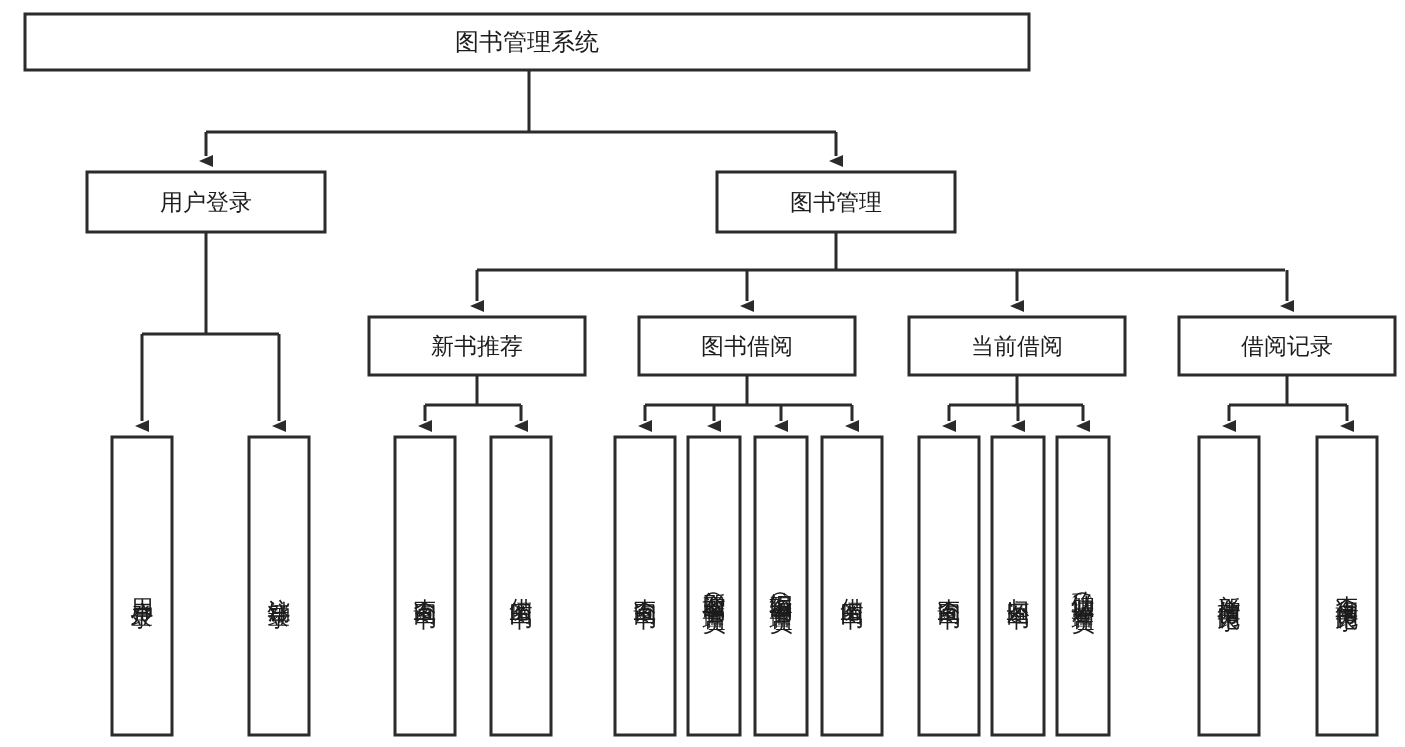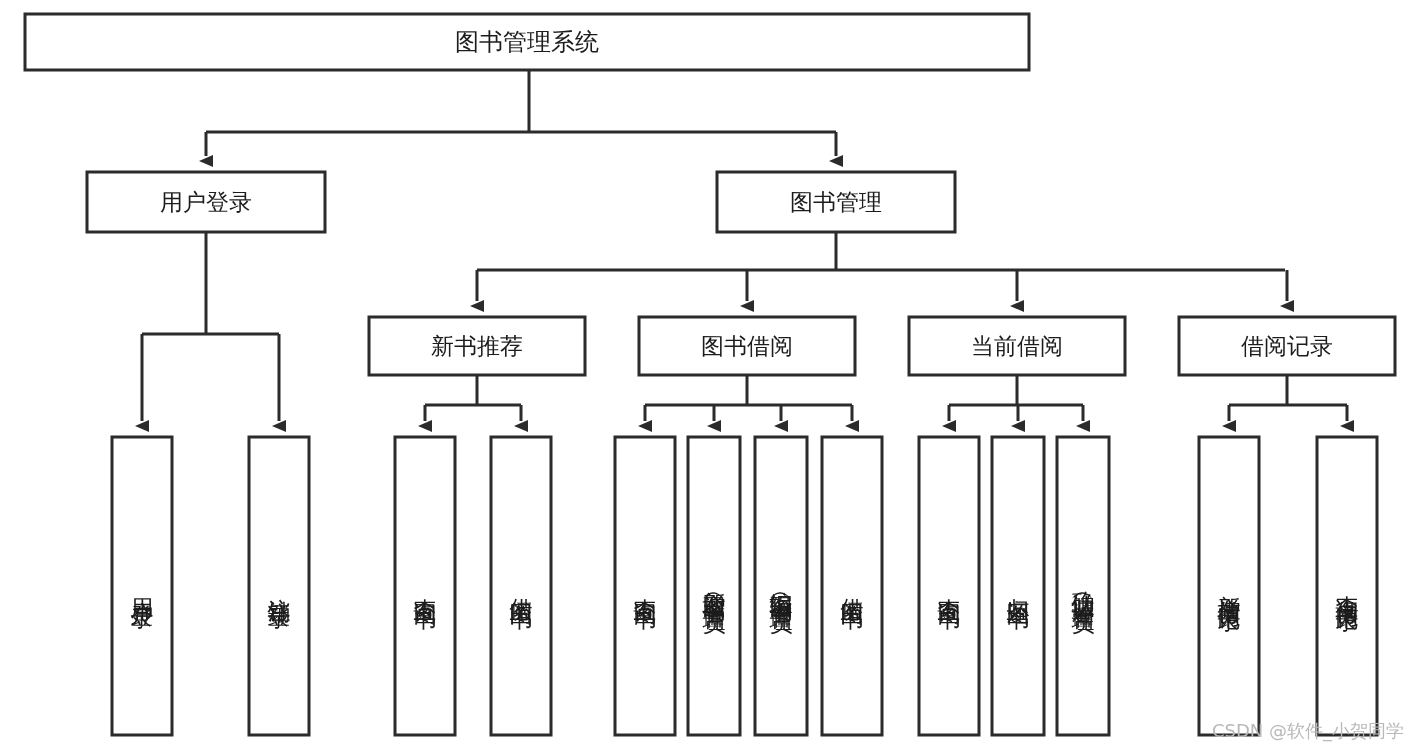--- a/index.html
+++ b/index.html
@@ -161,14 +161,13 @@
       <div class="leaf-text" style="left: 608px; top: 437px; width: 60px; height: 298px;">查询图书</div>
       <div class="leaf-text" style="left: 681px; top: 437px; width: 52px; height: 298px;">新增图书（管理员）</div>
       <div class="leaf-text" style="left: 748px; top: 437px; width: 52px; height: 298px;">编辑图书（管理员）</div>
       <div class="leaf-text" style="left: 815px; top: 437px; width: 60px; height: 298px;">借阅图书</div>
       <div class="leaf-text" style="left: 912px; top: 437px; width: 60px; height: 298px;">查询图书</div>
       <div class="leaf-text" style="left: 985px; top: 437px; width: 52px; height: 298px;">归还图书</div>
       <div class="leaf-text" style="left: 1050px; top: 437px; width: 52px; height: 298px;">确认归还（管理员）</div>
       <div class="leaf-text" style="left: 1192px; top: 437px; width: 60px; height: 298px;">新增借阅记录</div>
       <div class="leaf-text" style="left: 1310px; top: 437px; width: 60px; height: 298px;">查询借阅记录</div>
     </div>
-  <div class="watermark">CSDN @软件_小贺同学</div>
 </div>
 
 </body></html>

